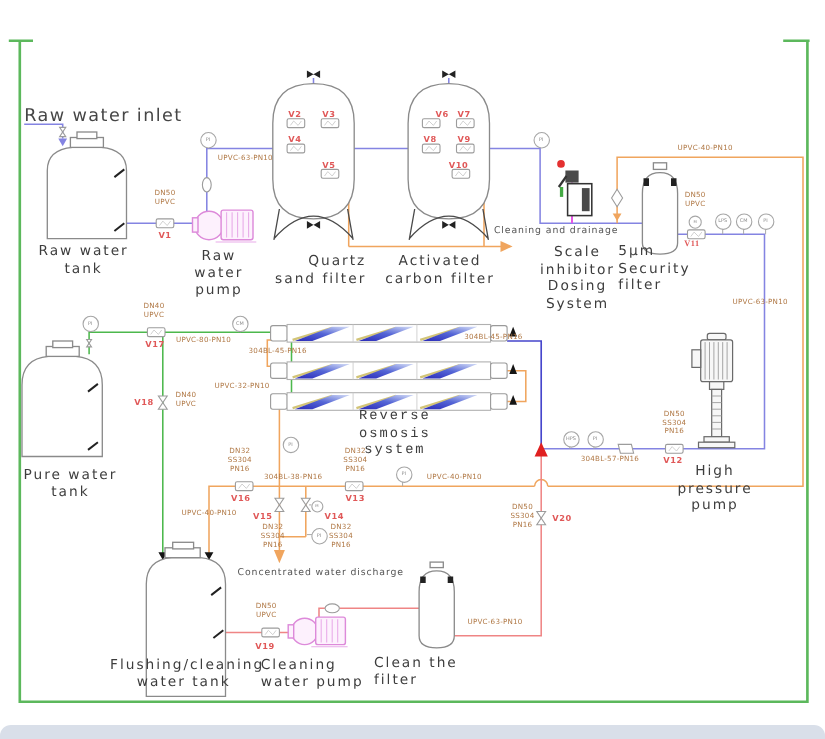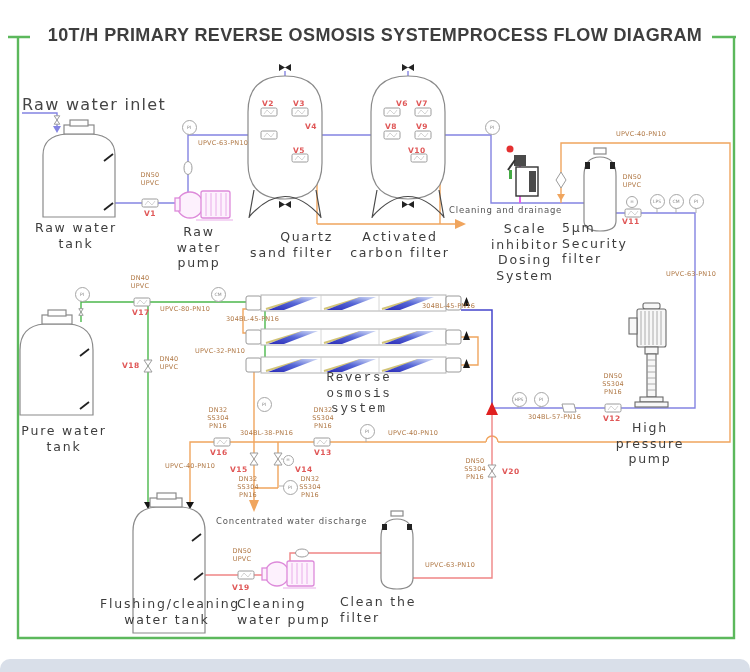--- a/index.html
+++ b/index.html
@@ -52,21 +52,20 @@
   .dot{fill:#e43030;}
   .dgr{fill:#44aa44;}
   #bottom-strip{position:absolute;left:0;bottom:0;width:750px;height:13px;
          background:#d9dfe9;border-radius:10px 10px 0 0;}
 </style>
 </head>
 <body>
 
 <div id="stage">
 
-  <div class="title">10T/H PRIMARY REVERSE OSMOSIS SYSTEMPROCESS FLOW DIAGRAM</div>
 
   <svg id="canvas" width="750" height="672" viewBox="0 0 750 672">
     <defs>
       <linearGradient id="gmem" x1="0" y1="1" x2="0.85" y2="0">
         <stop offset="0" stop-color="#2a2ab8"></stop>
         <stop offset="0.55" stop-color="#5566d6"></stop>
         <stop offset="1" stop-color="#c3cdf2"></stop>
       </linearGradient>
     </defs>
 
@@ -331,28 +330,28 @@
       <div class="lbl spec" style="left: 528px; top: 413px;">304BL-57-PN16</div>
       <div class="lbl spec" style="left: 460px; top: 457px; width: 30px; text-align: center;">DN50
 SS304
 PN16</div>
       <div class="lbl spec" style="left: 425px; top: 561px;">UPVC-63-PN10</div>
       <div class="lbl spec" style="left: 228px; top: 547px; width: 28px; text-align: center;">DN50
 UPVC</div>
       <div class="lbl vtag" style="left: 144px; top: 209px;">V1</div>
       <div class="lbl vtag" style="left: 262px; top: 99px;">V2</div>
       <div class="lbl vtag" style="left: 293px; top: 99px;">V3</div>
-      <div class="lbl vtag" style="left: 262px; top: 122px; margin-left: 43px;">V4</div>
+      <div class="lbl vtag" style="left: 262px; top: 122px;">V4</div>
       <div class="lbl vtag" style="left: 293px; top: 146px;">V5</div>
       <div class="lbl vtag" style="left: 396px; top: 99px;">V6</div>
       <div class="lbl vtag" style="left: 416px; top: 99px;">V7</div>
       <div class="lbl vtag" style="left: 385px; top: 122px;">V8</div>
       <div class="lbl vtag" style="left: 416px; top: 122px;">V9</div>
       <div class="lbl vtag" style="left: 408px; top: 146px;">V10</div>
-      <div class="lbl vtag" style="left: 622px; top: 217px;">V11</div>
+      <div class="lbl vtag" style="left: 622px; top: 217px; font-family: Liberation Serif, serif;">V11</div>
       <div class="lbl vtag" style="left: 603px; top: 414px;">V12</div>
       <div class="lbl vtag" style="left: 314px; top: 448px;">V13</div>
       <div class="lbl vtag" style="left: 295px; top: 465px;">V14</div>
       <div class="lbl vtag" style="left: 230px; top: 465px;">V15</div>
       <div class="lbl vtag" style="left: 210px; top: 448px;">V16</div>
       <div class="lbl vtag" style="left: 132px; top: 308px;">V17</div>
       <div class="lbl vtag" style="left: 122px; top: 361px;">V18</div>
       <div class="lbl vtag" style="left: 232px; top: 583px;">V19</div>
       <div class="lbl vtag" style="left: 502px; top: 467px;">V20</div>
       <div class="gauge" style="left: 181.5px; top: 119.5px; width: 13px; height: 13px;">PI</div>

